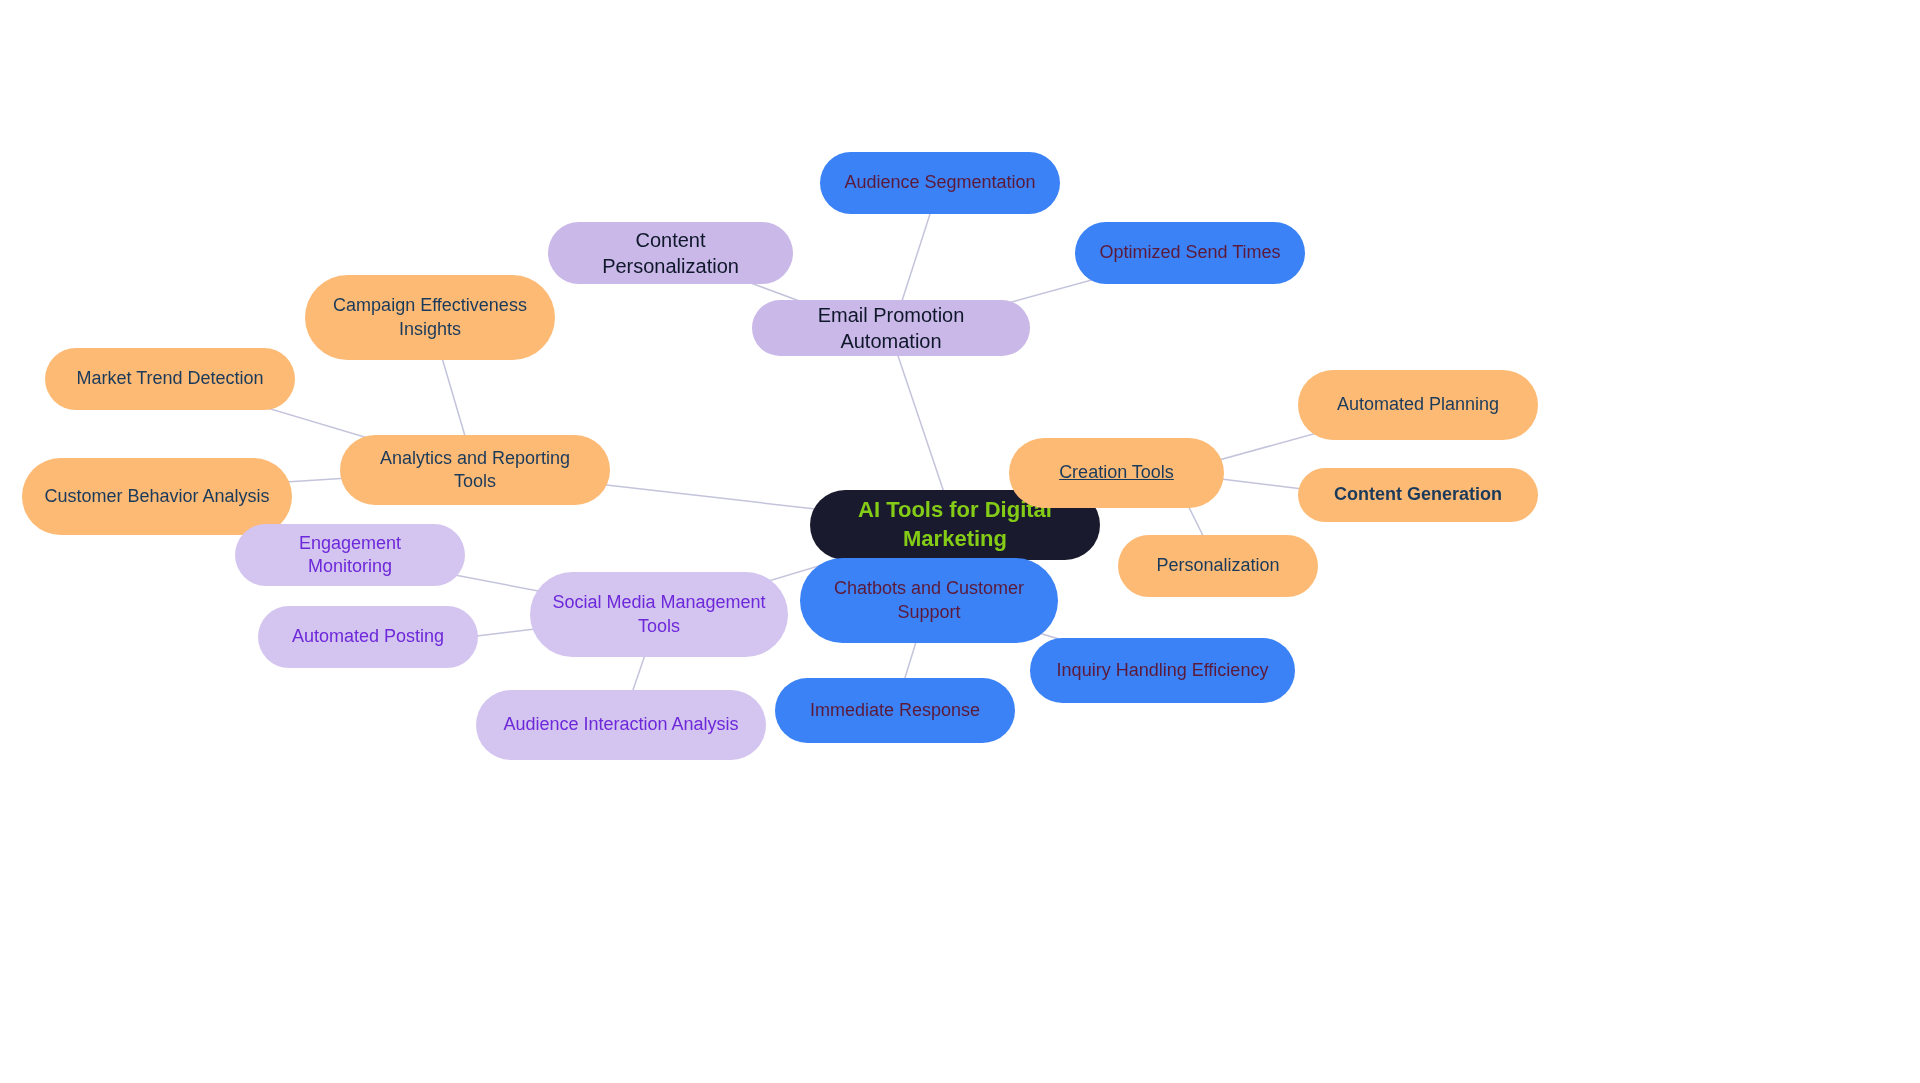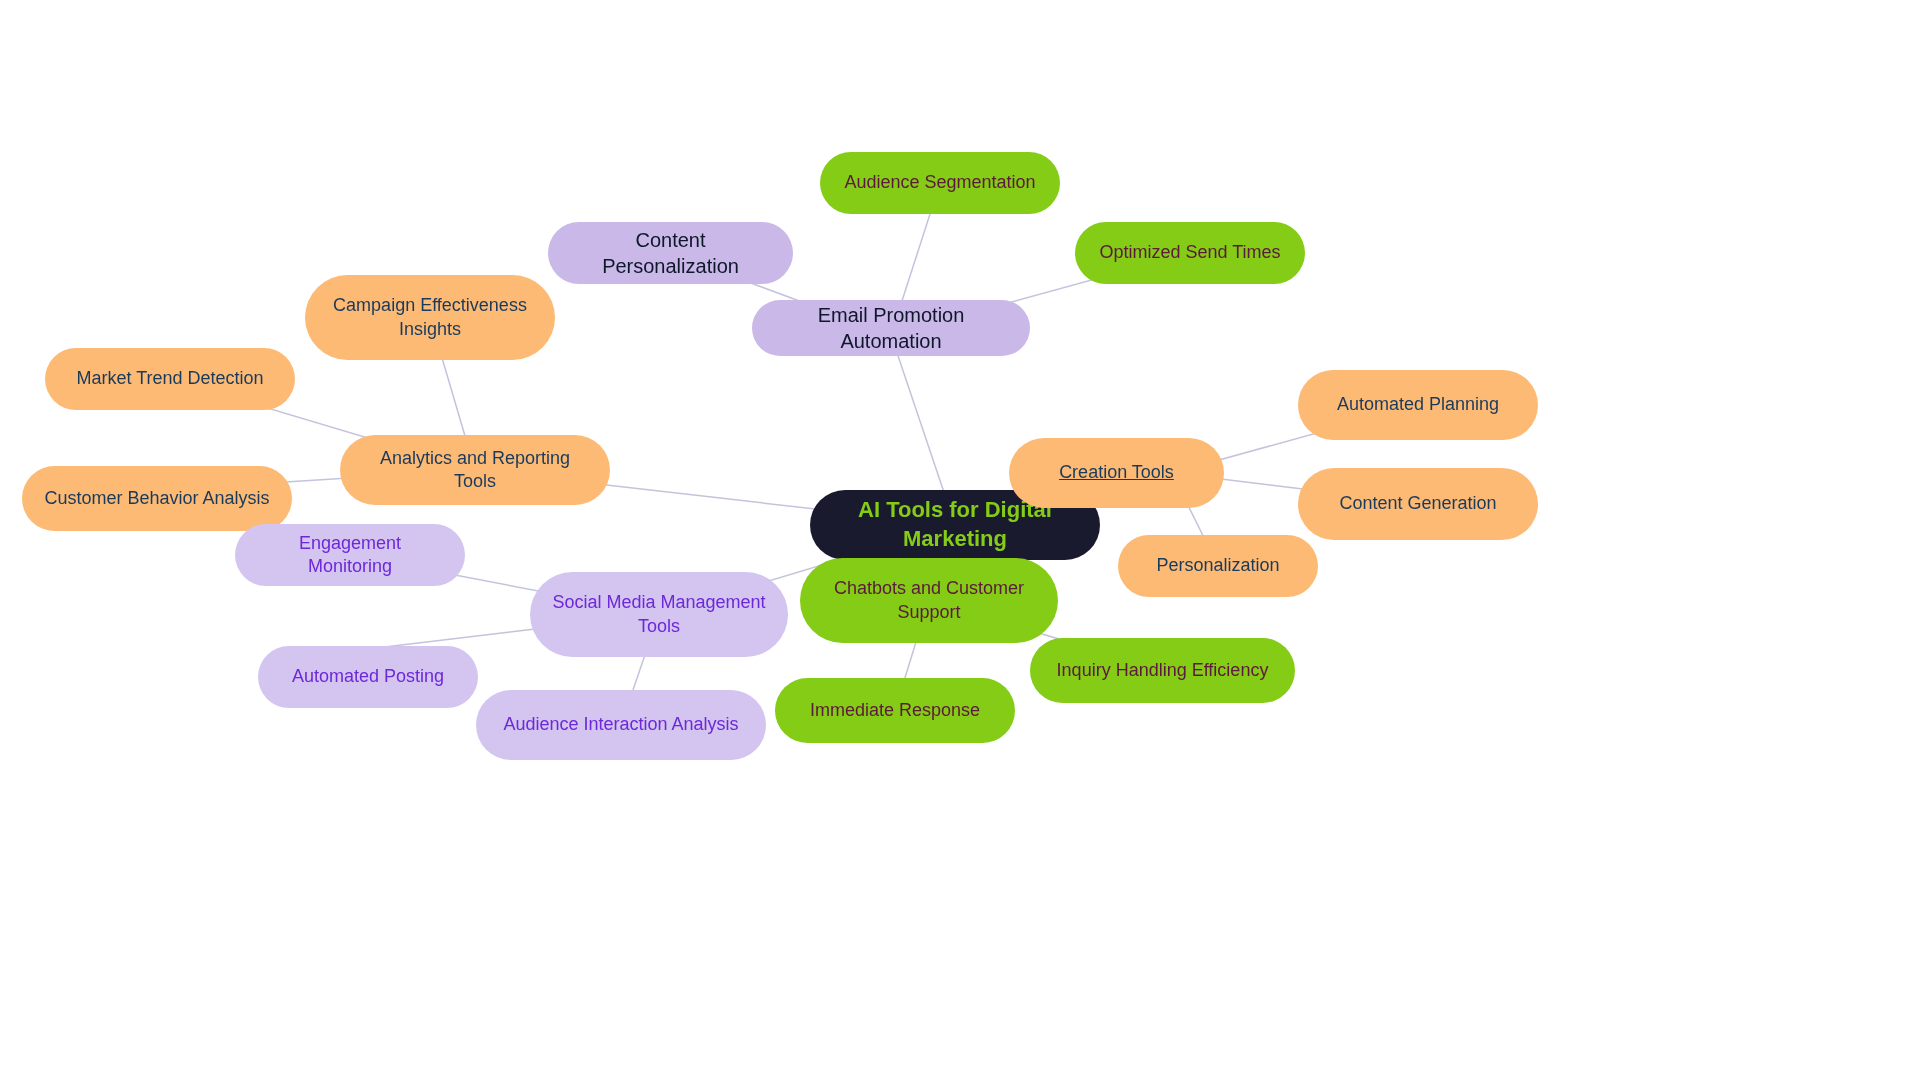--- a/index.html
+++ b/index.html
@@ -46,21 +46,21 @@
       font-size: 18px;
       font-weight: 500;
     }
     .node-purple {
       background: #c9b8e8;
       color: #0f172a;
       font-size: 20px;
       font-weight: 500;
     }
     .node-pink {
-      background: #84cc16;
+      background: #3b82f6;
       color: #5c1a3a;
       font-size: 18px;
       font-weight: 500;
     }
     .node-light-purple {
       background: #d4c5f0;
       color: #6d28d9;
       font-size: 18px;
       font-weight: 500;
     }
@@ -91,43 +91,43 @@
   </svg>
 
 <div class="node node-center" style="left:810px;top:490px;width:290px;height:70px;">AI Tools for Digital Marketing</div>
 
 <div class="node node-blue" style="left:340px;top:435px;width:270px;height:70px;">Analytics and Reporting Tools</div>
 
 <div class="node node-blue" style="left:305px;top:275px;width:250px;height:85px;">Campaign Effectiveness Insights</div>
 
 <div class="node node-blue" style="left:45px;top:348px;width:250px;height:62px;">Market Trend Detection</div>
 
-<div class="node node-blue" style="left:22px;top:458px;width:270px;height:65px;margin-top:8px;">Customer Behavior Analysis</div>
+<div class="node node-blue" style="left:22px;top:458px;width:270px;height:77px;">Customer Behavior Analysis</div>
 
 <div class="node node-light-purple" style="left:530px;top:572px;width:258px;height:85px;">Social Media Management Tools</div>
 
 <div class="node node-light-purple" style="left:235px;top:524px;width:230px;height:62px;">Engagement Monitoring</div>
 
-<div class="node node-light-purple" style="left:258px;top:646px;width:220px;height:62px;">Automated Posting</div>
+<div class="node node-light-purple" style="left:258px;top:606px;width:220px;height:62px;">Automated Posting</div>
 
 <div class="node node-light-purple" style="left:476px;top:690px;width:290px;height:70px;">Audience Interaction Analysis</div>
 
 <div class="node node-purple" style="left:752px;top:300px;width:278px;height:56px;">Email Promotion Automation</div>
 
 <div class="node node-purple" style="left:548px;top:222px;width:245px;height:62px;">Content Personalization</div>
 
 <div class="node node-pink" style="left:820px;top:152px;width:240px;height:62px;">Audience Segmentation</div>
 
 <div class="node node-pink" style="left:1075px;top:222px;width:230px;height:62px;">Optimized Send Times</div>
 
 <div class="node node-blue" style="left:1009px;top:438px;width:215px;height:70px;text-decoration:underline;">Creation Tools</div>
 
 <div class="node node-blue" style="left:1298px;top:370px;width:240px;height:70px;">Automated Planning</div>
 
-<div class="node node-blue" style="left:1298px;top:468px;width:240px;height:72px;">Content Generation</div>
+<div class="node node-blue" style="left:1298px;top:468px;width:240px;height:54px;font-weight:bold;">Content Generation</div>
 
 <div class="node node-blue" style="left:1118px;top:535px;width:200px;height:62px;">Personalization</div>
 
 <div class="node node-pink" style="left:800px;top:558px;width:258px;height:85px;">Chatbots and Customer Support</div>
 
 <div class="node node-pink" style="left:775px;top:678px;width:240px;height:65px;">Immediate Response</div>
 
 <div class="node node-pink" style="left:1030px;top:638px;width:265px;height:65px;">Inquiry Handling Efficiency</div>
 
 </body></html>

